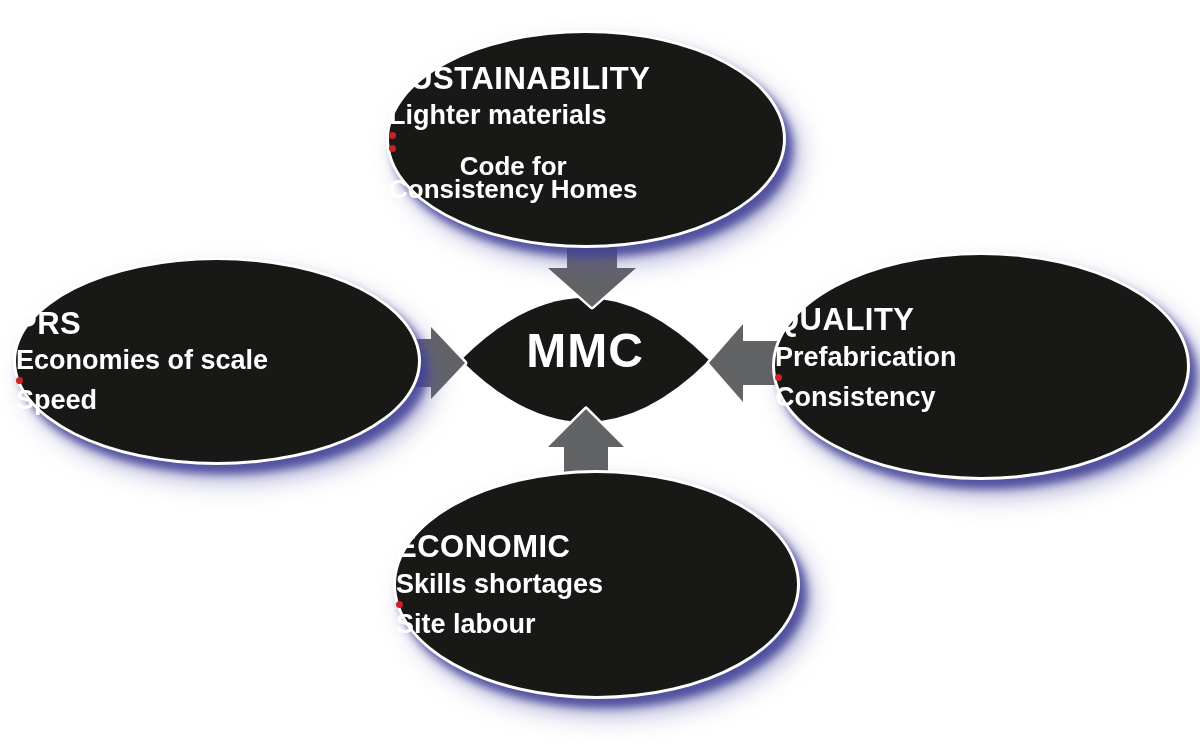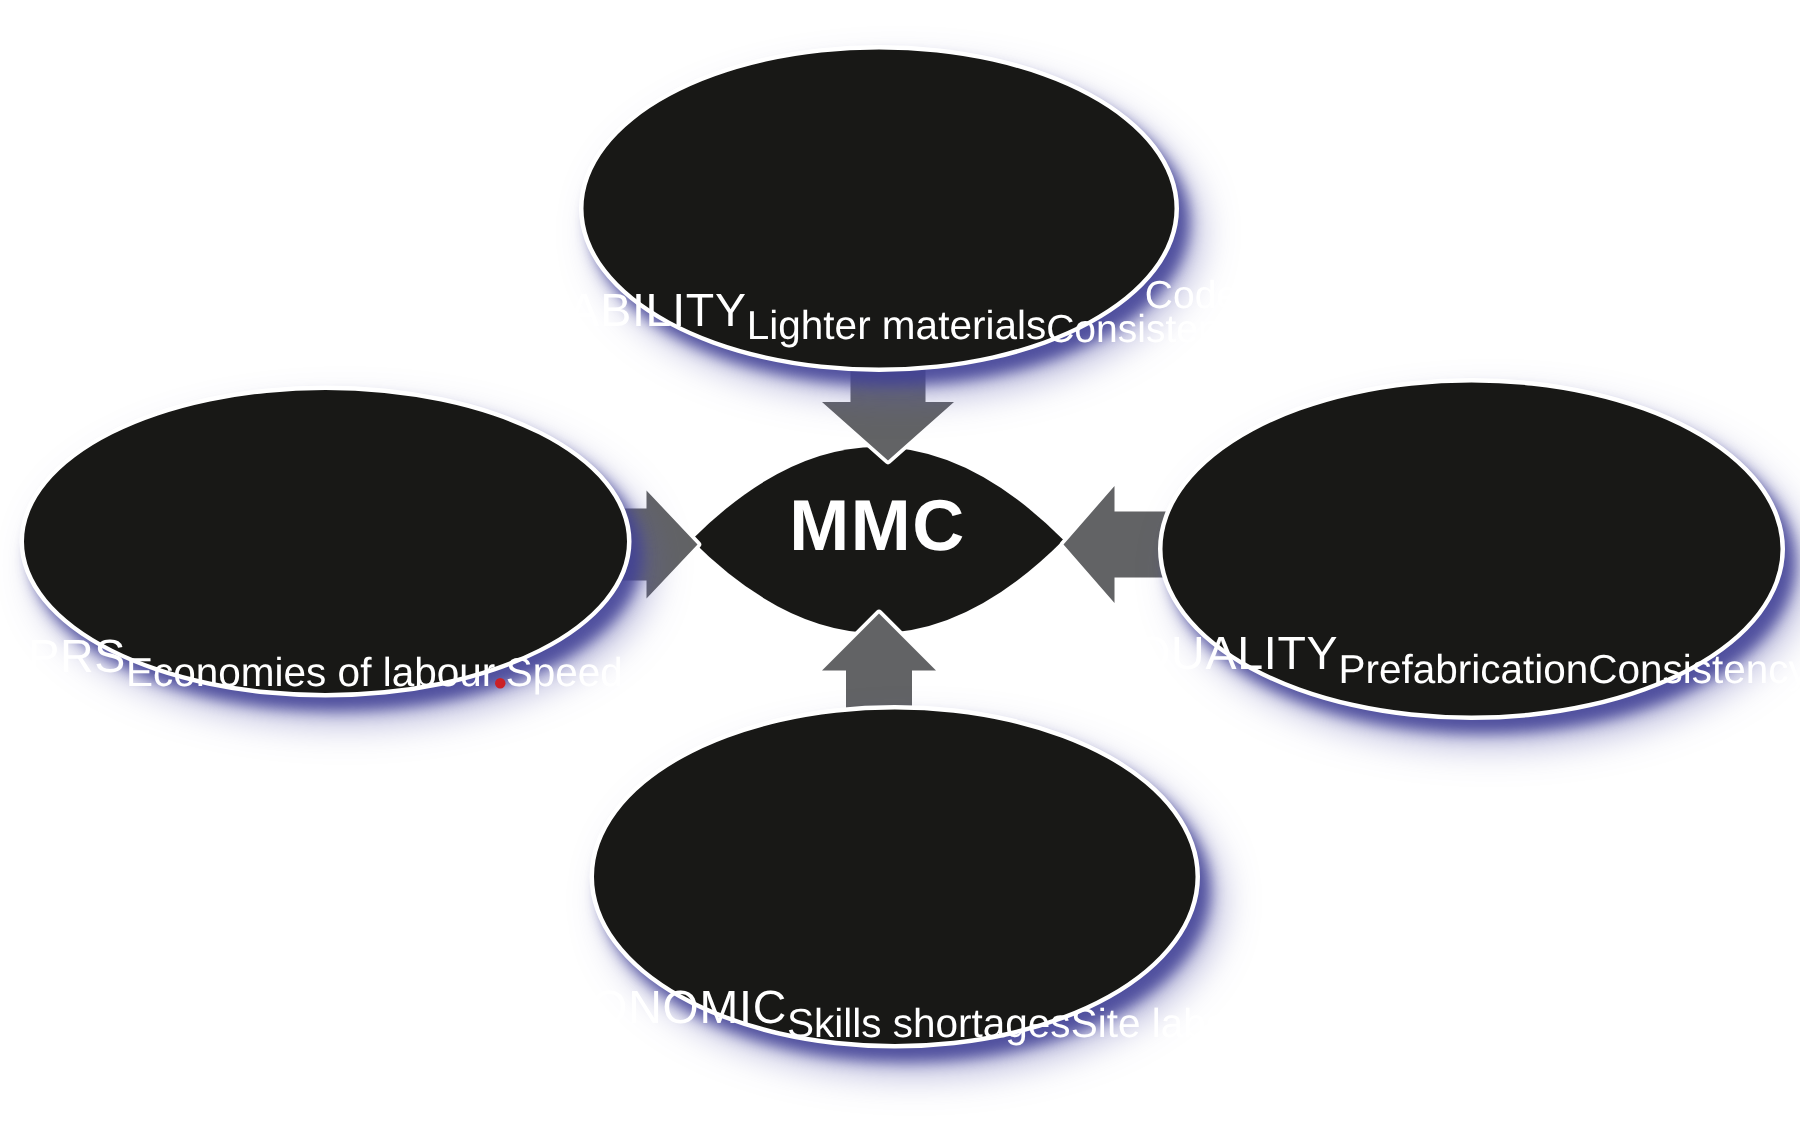--- a/index.html
+++ b/index.html
@@ -37,25 +37,26 @@
   .node {
     position: absolute;
     box-sizing: border-box;
     border-radius: 50%;
     background: var(--node-fill, #181816);
     border: 3px solid var(--node-border, #ffffff);
     box-shadow: 7px 9px 9px var(--glow-strong, rgba(64,64,148,0.85)),
                 13px 16px 24px var(--glow-soft, rgba(96,96,176,0.5));
     z-index: 2;
     display: flex;
-    align-items: flex-end;
+    flex-direction: column;
+    align-items: flex-start;
     justify-content: center;
     text-align: center;
     color: var(--text, #ffffff);
-    font-weight: normal;
+    font-weight: bold;
   }
   .node-sustainability { left: 386px; top: 30px;  width: 400px; height: 218px; padding-bottom: 14px; }
   .node-prs            { left: 13px;  top: 257px; width: 408px; height: 208px; }
   .node-quality        { left: 772px; top: 252px; width: 418px; height: 228px; padding-bottom: 17px; }
   .node-economic       { left: 393px; top: 470px; width: 407px; height: 229px; }
   .node-title {
     font-size: 31px;
     line-height: 1.05;
     letter-spacing: 0.5px;
     margin-bottom: 7px;
@@ -117,21 +118,21 @@
     <div class="dot"></div>
     <div class="node-item node-item-multiline">
       <div class="node-line">Code for</div>
       <div class="node-line">Consistency Homes</div>
     </div>
   </div>
 
   <div class="node node-prs">
     <div class="node-title">PRS</div>
     <div class="node-item">
-      <div class="node-line">Economies of labour</div>
+      <div class="node-line">Economies of scale</div>
     </div>
     <div class="dot"></div>
     <div class="node-item">
       <div class="node-line">Speed</div>
     </div>
   </div>
 
   <div class="node node-quality">
     <div class="node-title">QUALITY</div>
     <div class="node-item">

